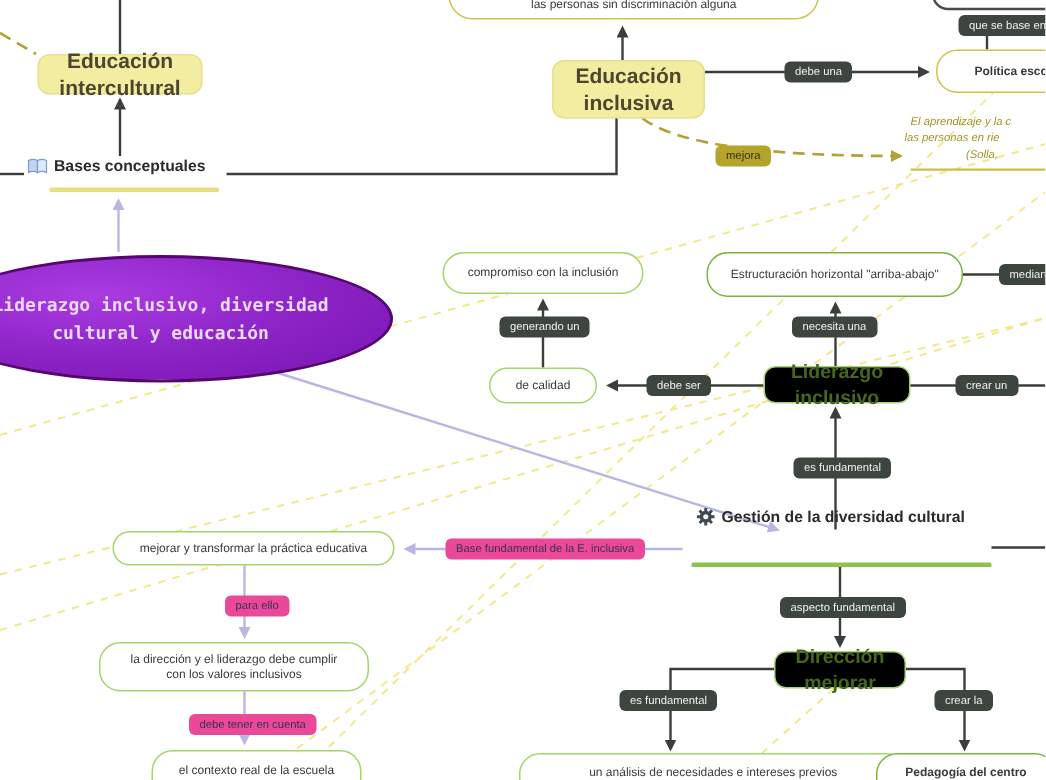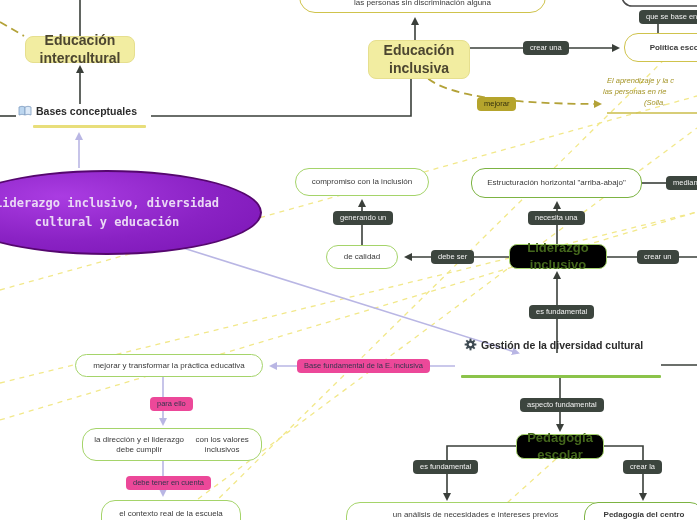--- a/index.html
+++ b/index.html
@@ -152,42 +152,42 @@
   <div class="node border-olive bold" style="left:624px;top:33px;width:110px;height:29px;">Política escolar</div>
 
   <div class="node border-lgreen" style="left:295px;top:168px;width:134px;height:28px;">compromiso con la inclusión</div>
 
   <div class="node border-lgreen" style="left:326px;top:245px;width:72px;height:24px;">de calidad</div>
 
   <div class="node border-green" style="left:471px;top:168px;width:171px;height:30px;">Estructuración horizontal "arriba-abajo"</div>
 
   <div class="node fill-green" style="left:509px;top:244px;width:98px;height:25px;">Liderazgo inclusivo</div>
 
-  <div class="node fill-green" style="left:516px;top:434px;width:88px;height:25px;">Pedagogía escolar</div>
+  <div class="node fill-green" style="left:516px;top:434px;width:88px;height:25px;">Dirección mejorar</div>
 
   <div class="node border-lgreen" style="left:75px;top:354px;width:188px;height:23px;">mejorar y transformar la práctica educativa</div>
 
-  <div class="node border-lgreen" style="left:82px;top:428px;width:180px;height:33px;">
+  <div class="node border-lgreen" style="left:66px;top:428px;width:180px;height:33px;flex-direction:column;">
     <span>la dirección y el liderazgo debe cumplir</span>
     <span>con los valores inclusivos</span>
   </div>
 
   <div class="node border-lgreen" style="left:101px;top:500px;width:140px;height:34px;align-items:flex-start;padding-top:8px;">el contexto real de la escuela</div>
 
   <div class="node border-lgreen" style="left:346px;top:502px;width:259px;height:38px;align-items:flex-start;padding-top:7px;">un análisis de necesidades e intereses previos</div>
 
   <div class="node border-green bold" style="left:584px;top:502px;width:120px;height:38px;align-items:flex-start;padding-top:7px;">Pedagogía del centro</div>
 
   <div class="quote" style="left:607px;top:76px;">El aprendizaje y la c</div>
   <div class="quote" style="left:603px;top:87px;">las personas en rie</div>
   <div class="quote" style="left:644px;top:98px;">(Solla,</div>
 
-  <div class="lbl" style="left:523px;top:41px;">crear una</div>
+  <div class="lbl" style="left:523px;top:41px;">debe una</div>
   <div class="lbl" style="left:639px;top:10px;">que se base en</div>
-  <div class="lbl olive" style="left:477px;top:97px;">mejorar</div>
+  <div class="lbl olive" style="left:477px;top:97px;">mejora</div>
   <div class="lbl" style="left:333px;top:211px;">generando un</div>
   <div class="lbl" style="left:528px;top:211px;text-align:center;">necesita una</div>
   <div class="lbl" style="left:431px;top:250px;">debe ser</div>
   <div class="lbl" style="left:637px;top:250px;text-align:right;">crear un</div>
   <div class="lbl" style="left:666px;top:176px;">mediante</div>
   <div class="lbl" style="left:529px;top:305px;">es fundamental</div>
   <div class="lbl" style="left:520px;top:398px;">aspecto fundamental</div>
   <div class="lbl" style="left:413px;top:460px;">es fundamental</div>
   <div class="lbl" style="left:623px;top:460px;">crear la</div>
   <div class="lbl lav" style="left:150px;top:397px;">para ello</div>

